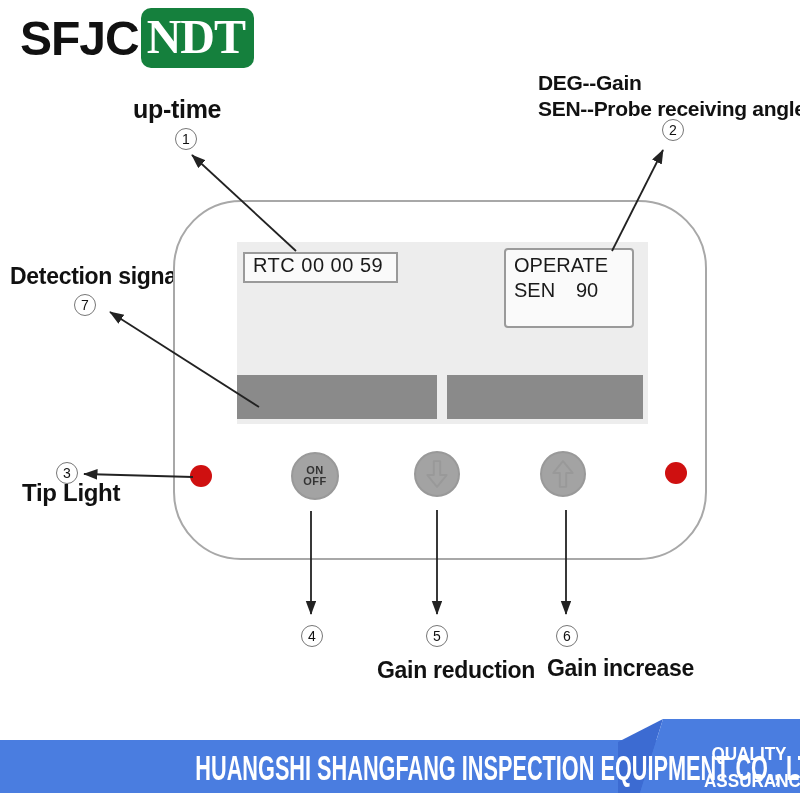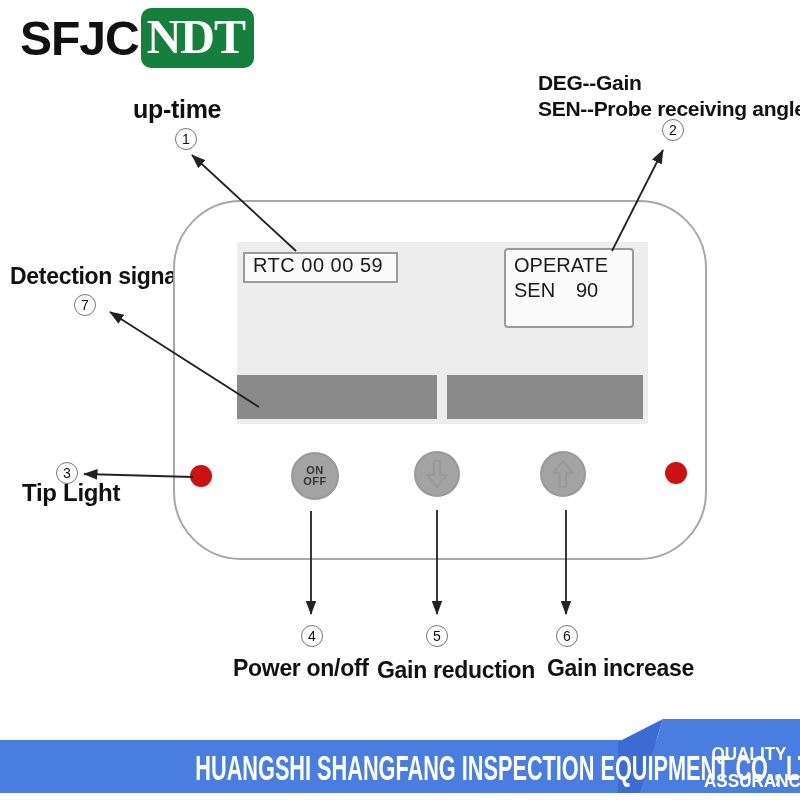--- a/index.html
+++ b/index.html
@@ -86,21 +86,20 @@
     <span class="logo-blue">NDT</span>
   </div>
 
   <div class="lbl lbl-uptime">up-time</div>
   <div class="lbl lbl-gain">
     <div>DEG--Gain</div>
     <div>SEN--Probe receiving angle</div>
   </div>
   <div class="lbl lbl-detection">Detection signal bar</div>
   <div class="lbl lbl-tiplight">Tip Light</div>
-  <div class="lbl lbl-power">Power on/off</div>
   <div class="lbl lbl-gainred">Gain reduction</div>
   <div class="lbl lbl-gaininc">Gain increase</div>
 
   <div class="cnum cnum-1">1</div>
   <div class="cnum cnum-2">2</div>
   <div class="cnum cnum-7">7</div>
   <div class="cnum cnum-3">3</div>
   <div class="cnum cnum-4">4</div>
   <div class="cnum cnum-5">5</div>
   <div class="cnum cnum-6">6</div>

